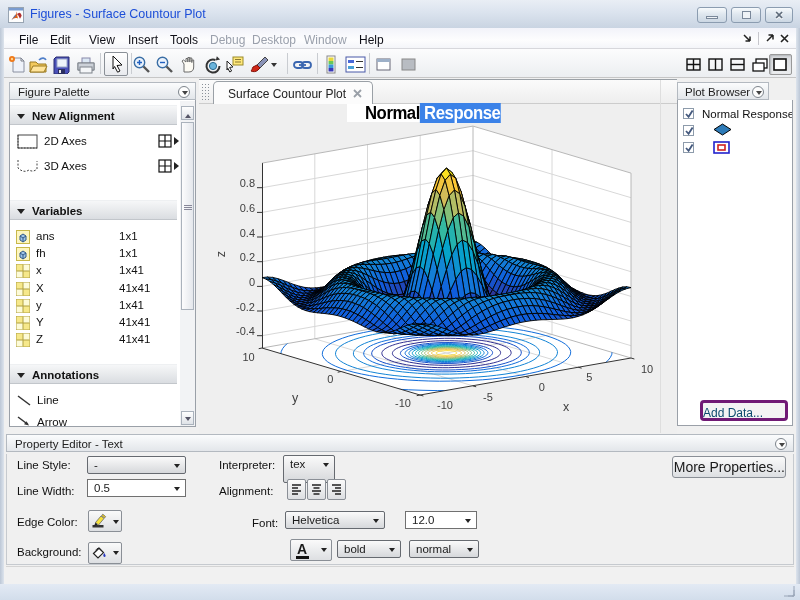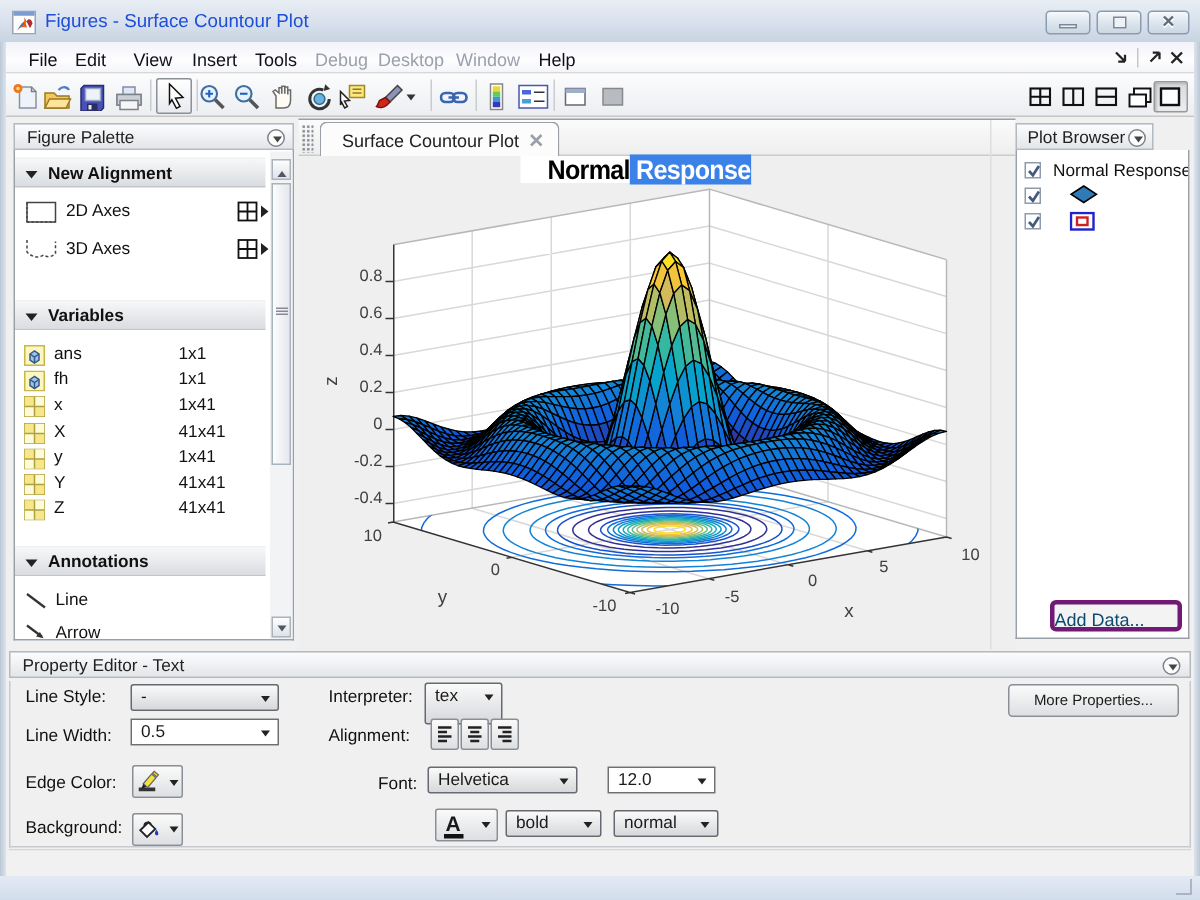--- a/index.html
+++ b/index.html
@@ -16,21 +16,21 @@
 .tsep{top:53px;width:1px;height:21px;background:#c9ccd1}
 .phead{height:18px;border:1px solid #b3b9c0;background:linear-gradient(#fbfcfd,#e3e6ea);font-size:11.5px;color:#222;line-height:19px;padding-left:8px}
 .pbtn{width:12px;height:12px;border:1px solid #7d848c;border-radius:50%;background:#fdfdfd;top:3px}
 .pbtn:after{content:"";position:absolute;left:2.5px;top:4px;border:3px solid transparent;border-top:4px solid #444}
 .sect{height:20px;background:linear-gradient(#f6f7f8,#dadde1);border-bottom:1px solid #c2c6cb;border-top:1px solid #eef0f2;font-weight:bold;font-size:11.5px;line-height:20px;padding-left:22px;color:#111}
 .sect:before{content:"";position:absolute;left:7px;top:8px;border:4px solid transparent;border-top:5px solid #222}
 .item{font-size:11.5px;color:#111}
 .combo{border:1px solid #666a70;background:linear-gradient(#fafafa,#d6d8db);font-size:11.5px;line-height:16px;border-radius:2px}
 .comboW{border:1px solid #707070;background:#fff;font-size:11.5px}
 .arr{position:absolute;width:0;height:0;border:3.5px solid transparent;border-top:4px solid #222}
-.btn{border:1px solid #8a8f96;border-radius:2px;background:linear-gradient(#fafafa,#dddfe2);font-size:10px;text-align:center}
+.btn{border:1px solid #8a8f96;border-radius:2px;background:linear-gradient(#fafafa,#dddfe2);font-size:14px;text-align:right}
 .lbl{font-size:11.5px;color:#111}
 .cb{width:11px;height:11px;border:1px solid #8d9bab;background:#fff}
 </style></head>
 <body>
 
 <div class="titlebar a"></div>
 <svg class="a" style="left:8px;top:7px" width="16" height="16" viewBox="0 0 16 16">
     <rect x="0.5" y="0.5" width="15" height="15" fill="#fdfdfd" stroke="#98a4b2"></rect>
     <rect x="1" y="1" width="14" height="2.5" fill="#7a9cd0"></rect>
     <path d="M8.2 4.5L10 11.5c-2.5-1-4.5-.5-6.5 1.8 2-3.5 3.5-5.5 4.7-6z" fill="#e06010"></path>

